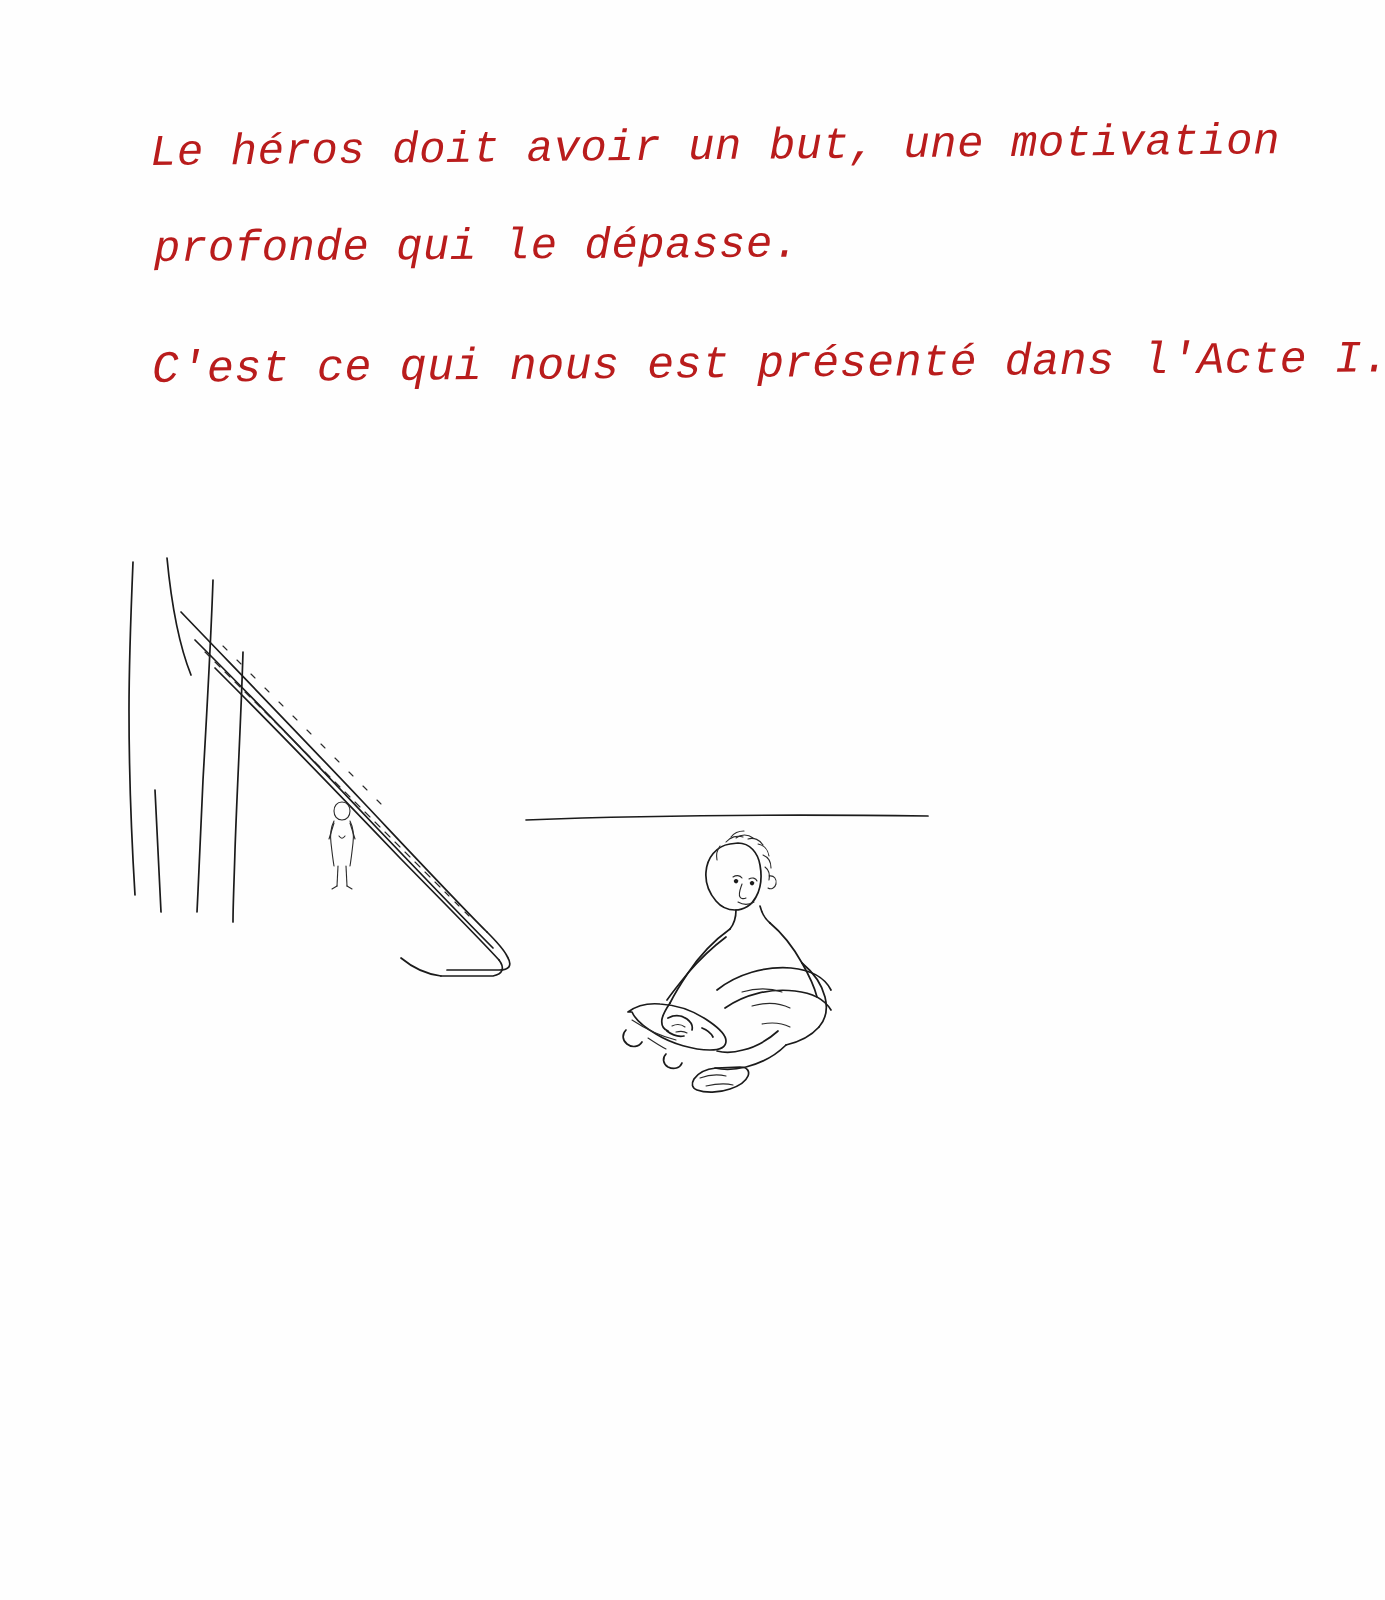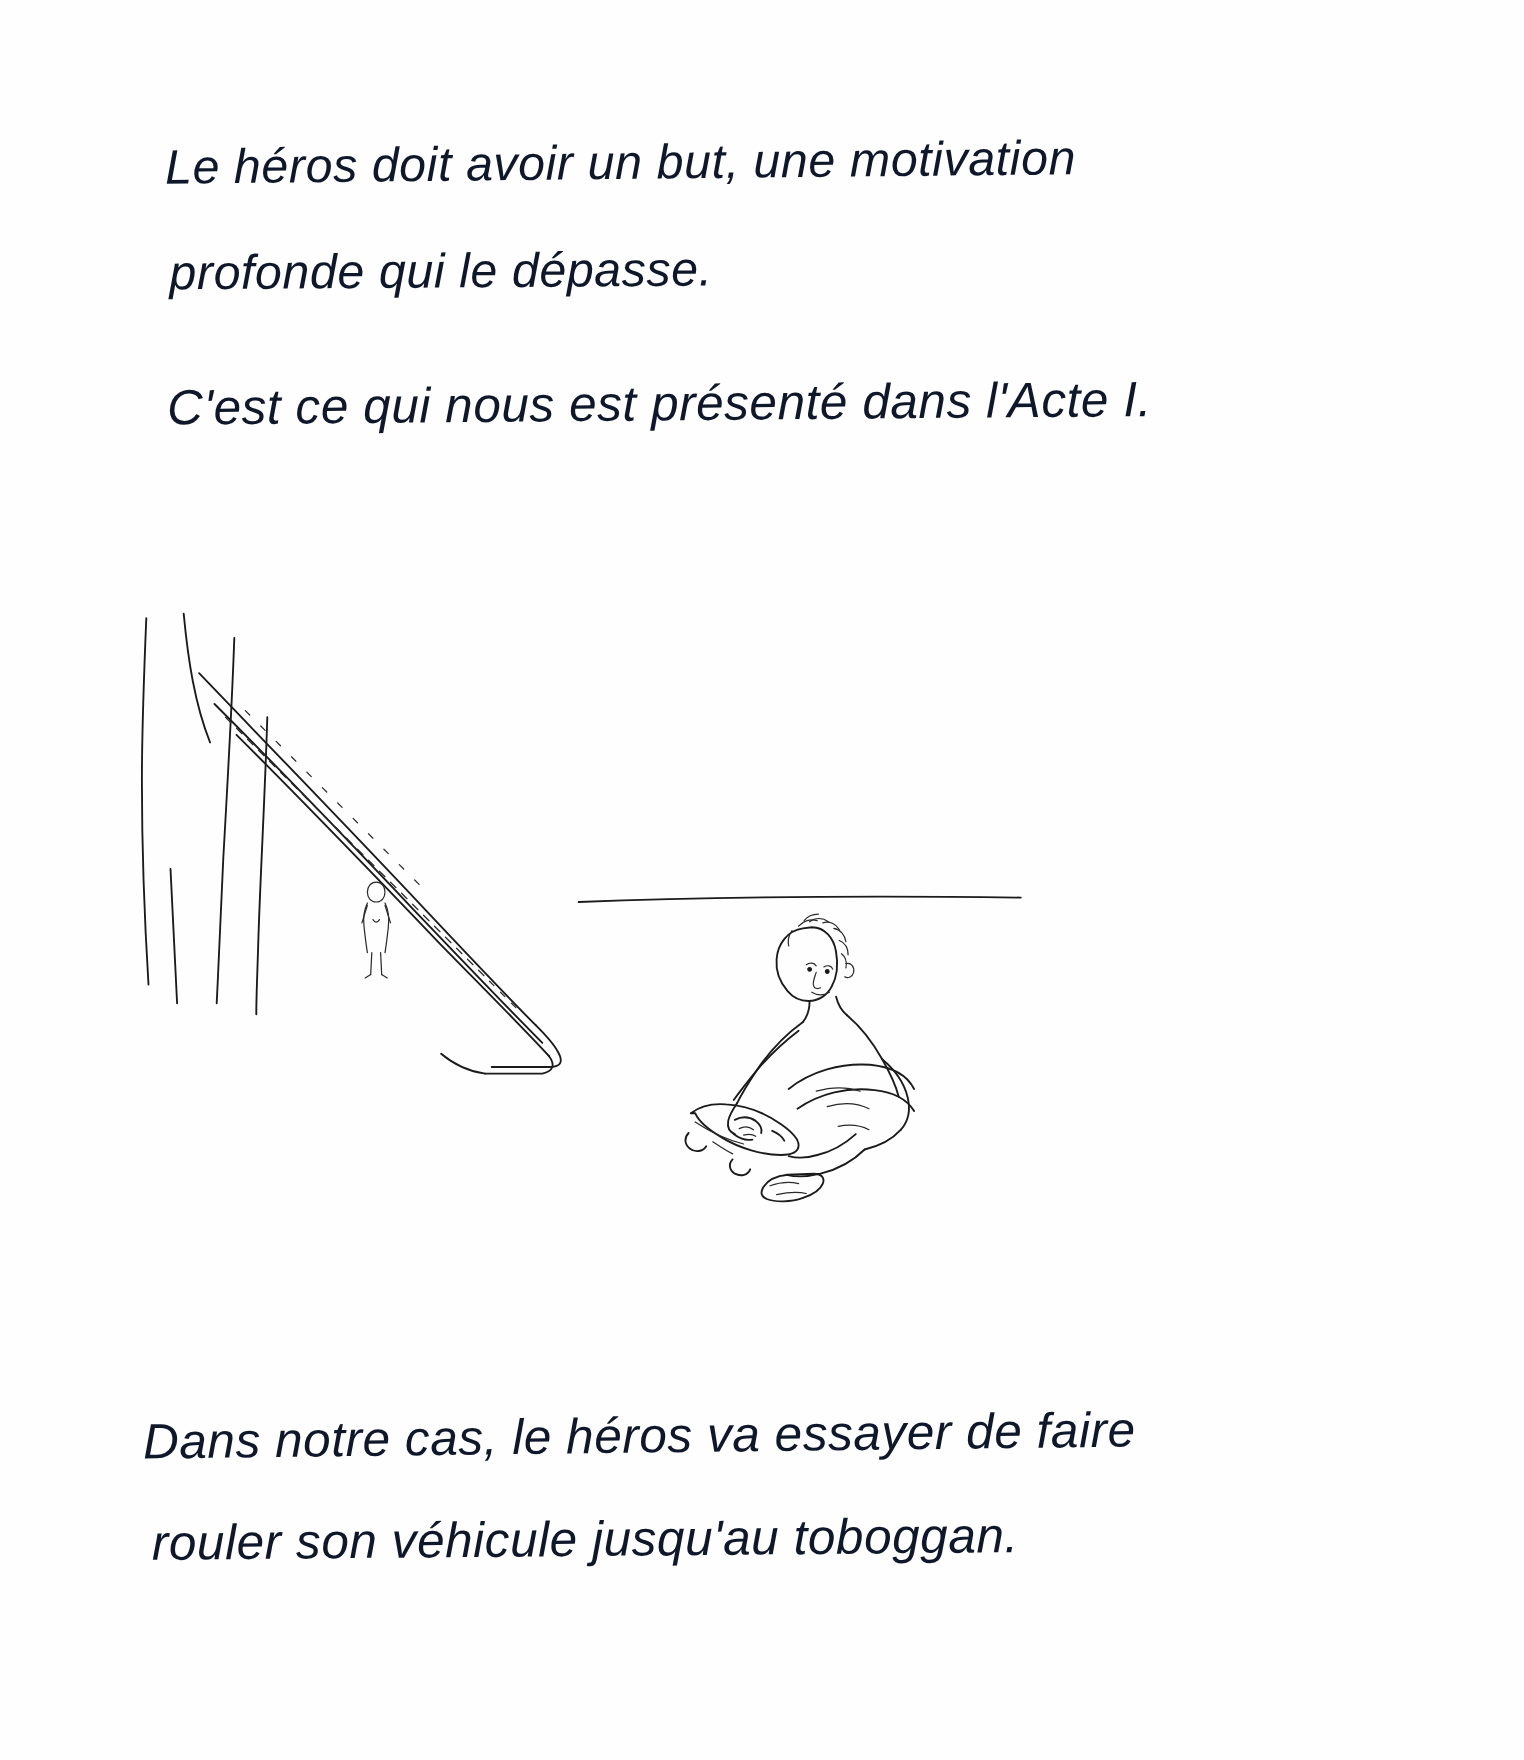--- a/index.html
+++ b/index.html
@@ -18,23 +18,23 @@
 
   .page {
     position: absolute;
     inset: 0;
     background: #fefefe;
   }
 
   
   .hand {
     position: absolute;
-    font-family: Liberation Sans, sans-serif;
+    font-family: Liberation Mono, monospace;
     font-style: italic;
-    color: #0f172a;
+    color: #b91c1c;
     letter-spacing: 0.5px;
     white-space: nowrap;
   }
 
   #text-top {
     left: 150px;
     top: 105px;
     width: 1130px;
   }
   #text-top .line {
@@ -279,18 +279,14 @@
         <path class="ink" d="M108 232 c 8 -6 20 -9 32 -8 c 18 1 36 8 50 18 c 10 7 16 14 16 19 c 0 6 -6 9 -16 9 c -16 0 -38 -6 -54 -16 c -12 -7 -21 -15 -24 -22 z"></path>
         <path class="ink-thin" d="M112 240 c 12 8 28 16 44 20"></path>
         <path class="ink" d="M106 250 c -4 4 -4 10 1 14 c 5 4 12 3 15 -2"></path>
         <path class="ink" d="M146 274 c -4 4 -3 10 2 13 c 6 3 12 1 14 -4"></path>
         <path class="ink-thin" d="M128 258 c 6 4 12 8 18 11"></path>
         <path class="ink" d="M182 248 c 5 2 9 5 11 9"></path>
       </g>
     </svg>
   </div>
 
-  <div class="hand" id="text-bottom">
-    <span class="line l1">Dans notre cas, le héros va essayer de faire</span>
-    <span class="line l2">rouler son véhicule jusqu'au toboggan.</span>
-  </div>
 
 </div>
 
 </body></html>

